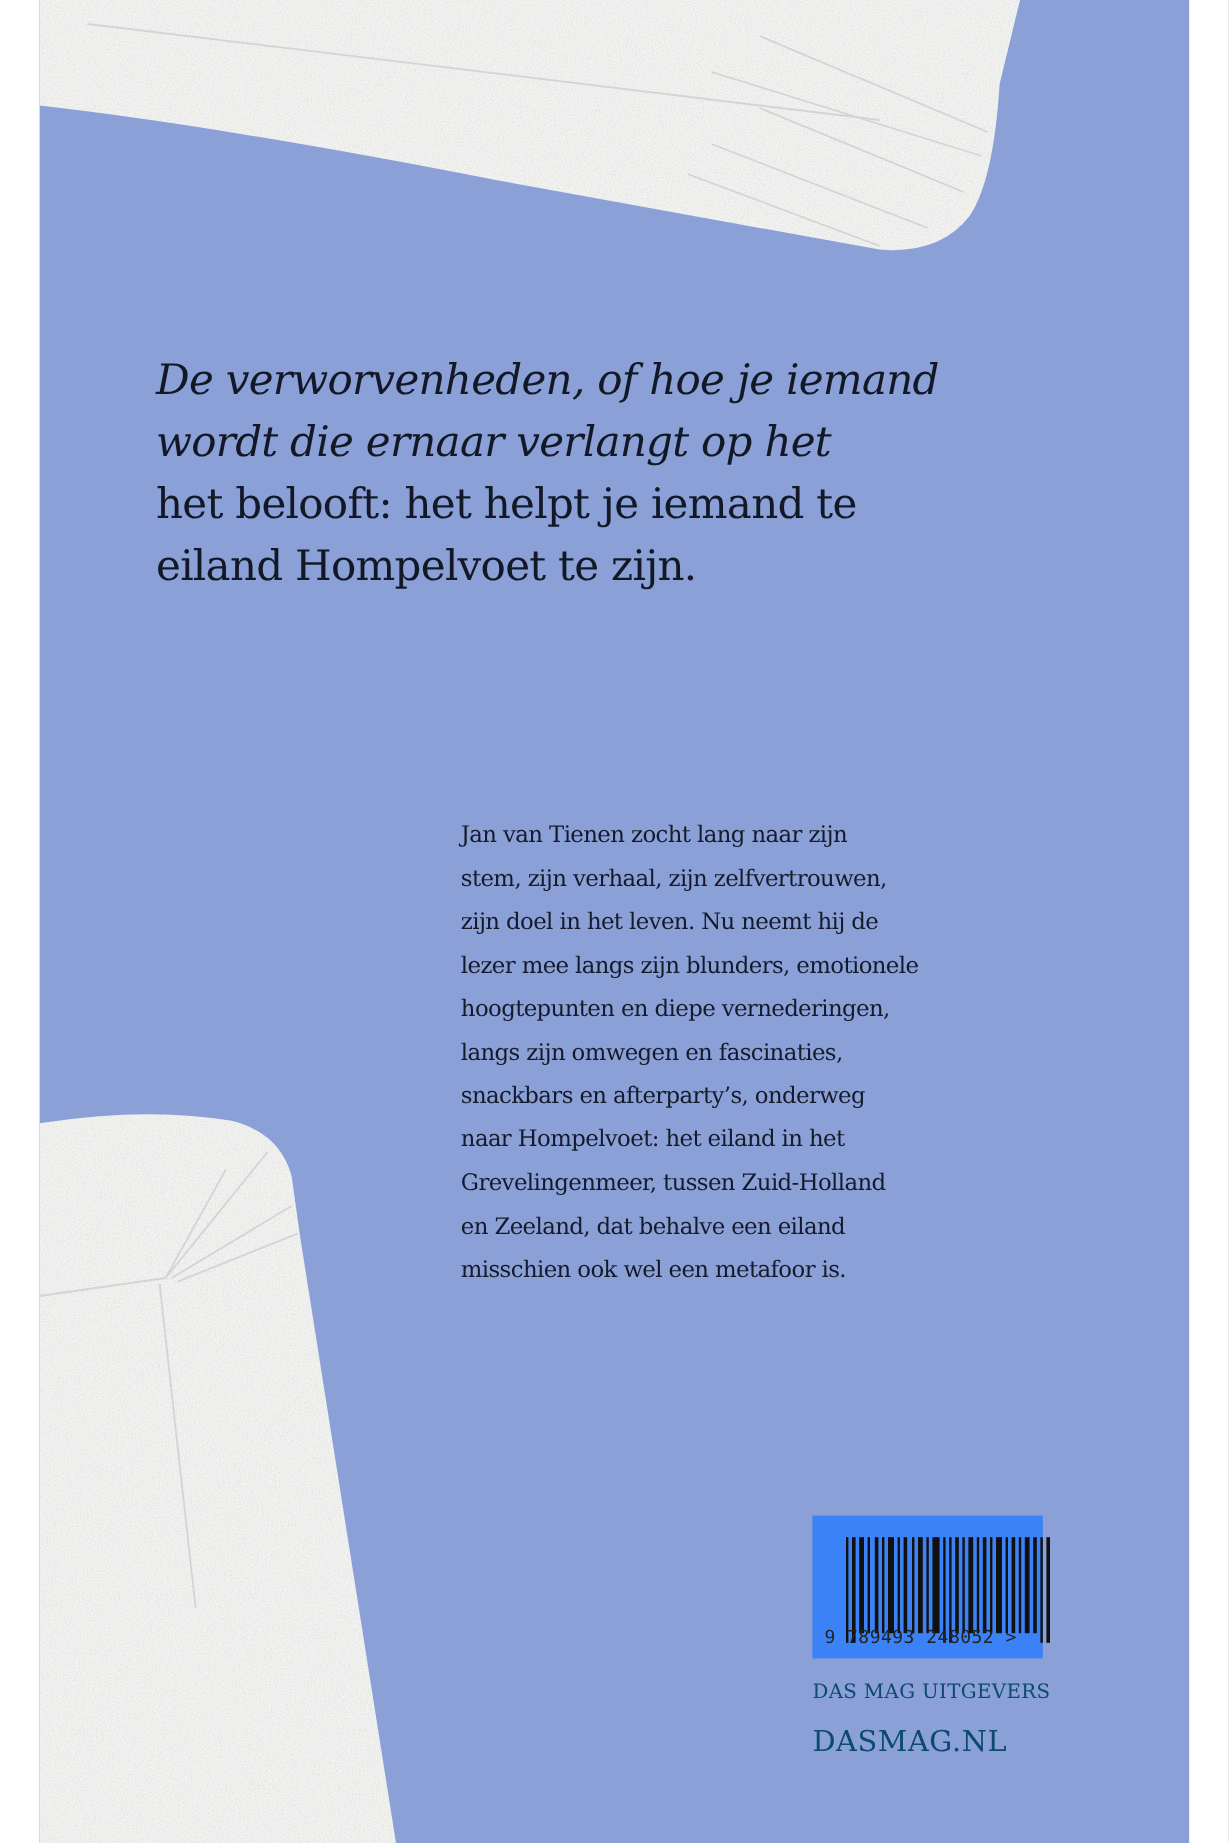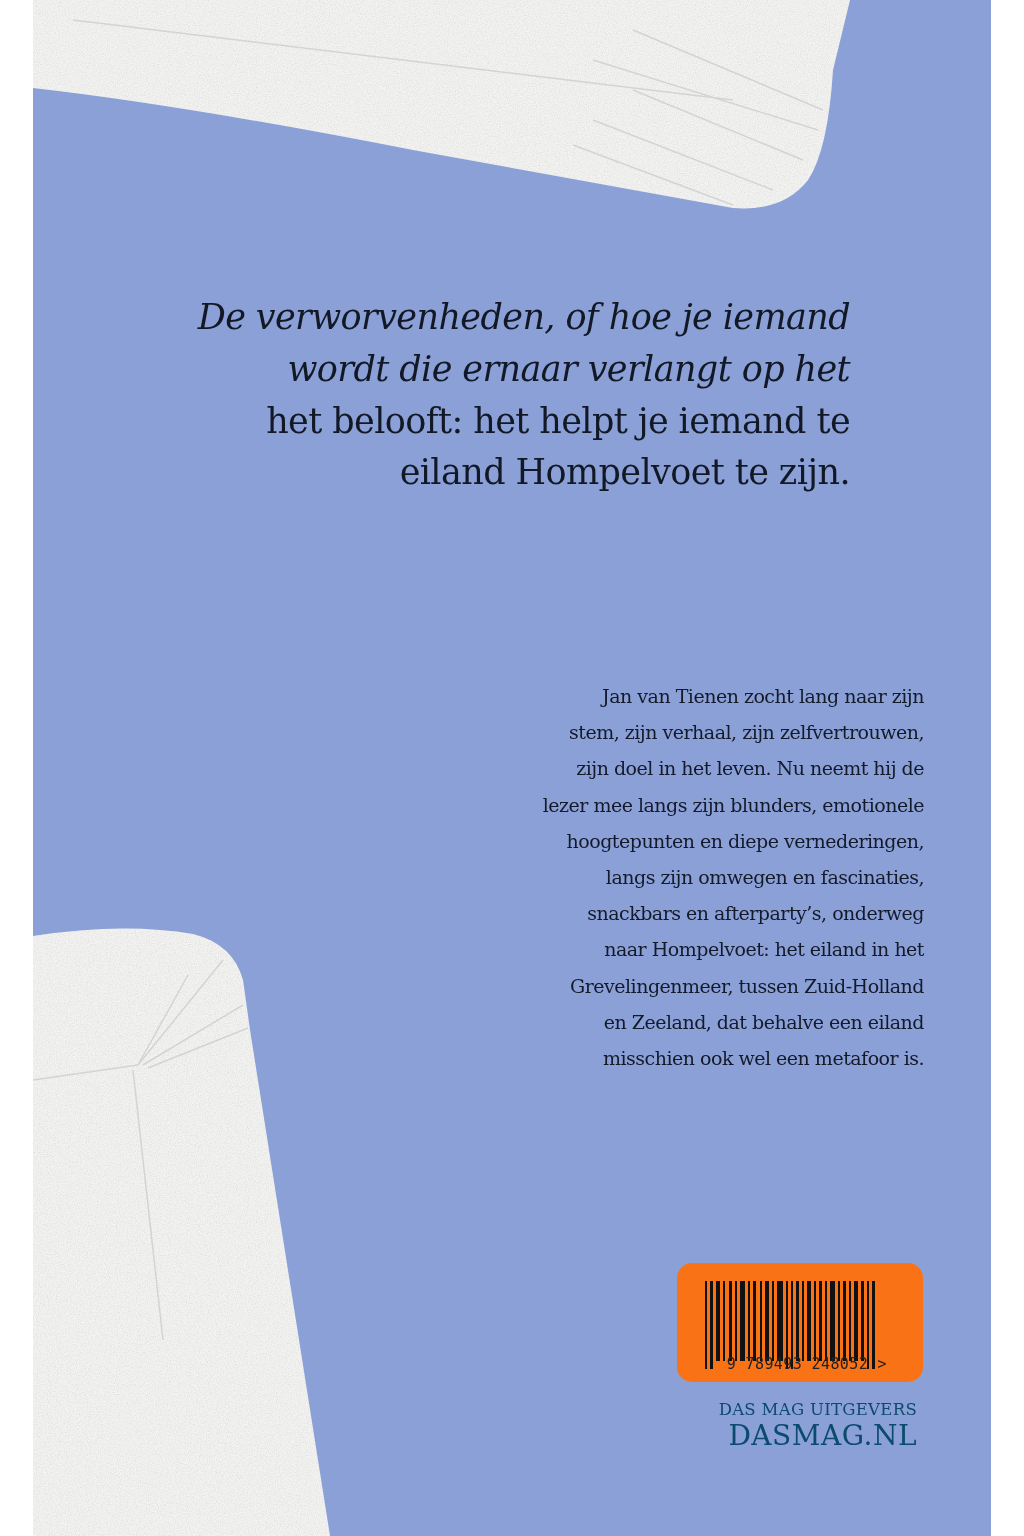--- a/index.html
+++ b/index.html
@@ -2,56 +2,55 @@
 <html><head>
   <meta charset="utf-8">
   <style>
     html, body { margin: 0; padding: 0; }
     body {
       width: 1024px; height: 1536px; position: relative; overflow: hidden;
       background: #ffffff;
     }
     .cover {
       position: absolute; left: 33px; top: 0; width: 958px; height: 1536px;
-      background: #8aa0d6; overflow: hidden; text-align: right;
+      background: #8aa0d6; overflow: hidden;
     }
     .shape { position: absolute; left: 0; top: 0; }
     .blurb {
       position: absolute; left: 97px; top: 292px; width: 720px;
       font-family: "DejaVu Serif", "Liberation Serif", serif;
       font-size: 35px; line-height: 51.8px; color: #121826;
       letter-spacing: -0.6px;
     }
     .blurb .line { display: block; white-space: nowrap; }
     .blurb em { font-style: italic; }
     .body-text {
       position: absolute; left: 351px; top: 678px; width: 540px;
       font-family: "DejaVu Serif", "Liberation Serif", serif;
       font-size: 19px; line-height: 36.2px; color: #141a2a;
       letter-spacing: -0.5px;
     }
     .body-text .line { display: block; white-space: nowrap; }
     .barcode {
-      position: absolute; left: 644px; top: 1263px; width: 246px; height: 119px;
-      background: #f97316;
-      border-radius: 15px;
+      position: absolute; left: 644px; top: 1263px; width: 192px; height: 119px;
+      background: #3b82f6;
     }
     .barcode svg { position: absolute; left: 0; top: 0; }
     .barcode-digits {
       position: absolute; left: 10px; top: 92px; width: 200px;
       font-family: "DejaVu Sans Mono", "Liberation Mono", monospace;
       font-size: 15px; color: #222; letter-spacing: 0.4px; white-space: pre;
     }
     .publisher {
       position: absolute; left: 644px; top: 1400px; width: 240px;
       font-family: "DejaVu Serif", "Liberation Serif", serif;
       font-weight: normal; color: #0c4a6e;
     }
     .publisher .name { display: block; font-size: 16.5px; letter-spacing: 0.3px; line-height: 20px; white-space: nowrap; }
-    .publisher .url { display: block; font-size: 28px; letter-spacing: 0.5px; line-height: 32px; margin-top: 0px; white-space: nowrap; }
+    .publisher .url { display: block; font-size: 24px; letter-spacing: 0.5px; line-height: 32px; margin-top: 15px; white-space: nowrap; }
   </style>
 </head>
 <body>
 
 <div class="cover">
 
   <svg class="shape" width="958" height="240" viewBox="0 0 958 240">
     <defs>
       <filter id="grain" x="0" y="0" width="100%" height="100%">
         <feTurbulence type="fractalNoise" baseFrequency="0.9" numOctaves="2" seed="3" result="n"></feTurbulence>

